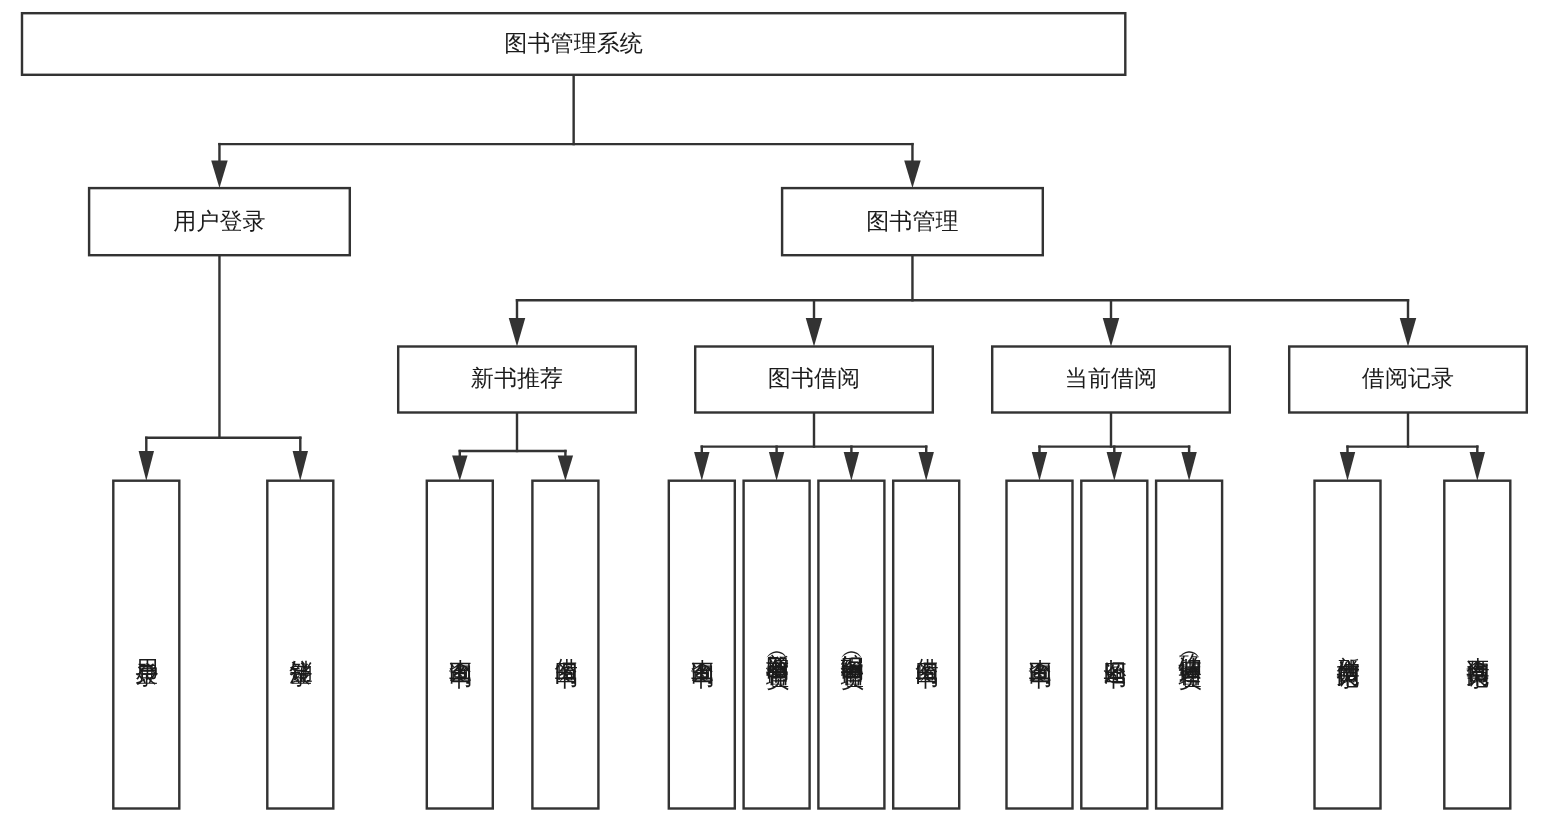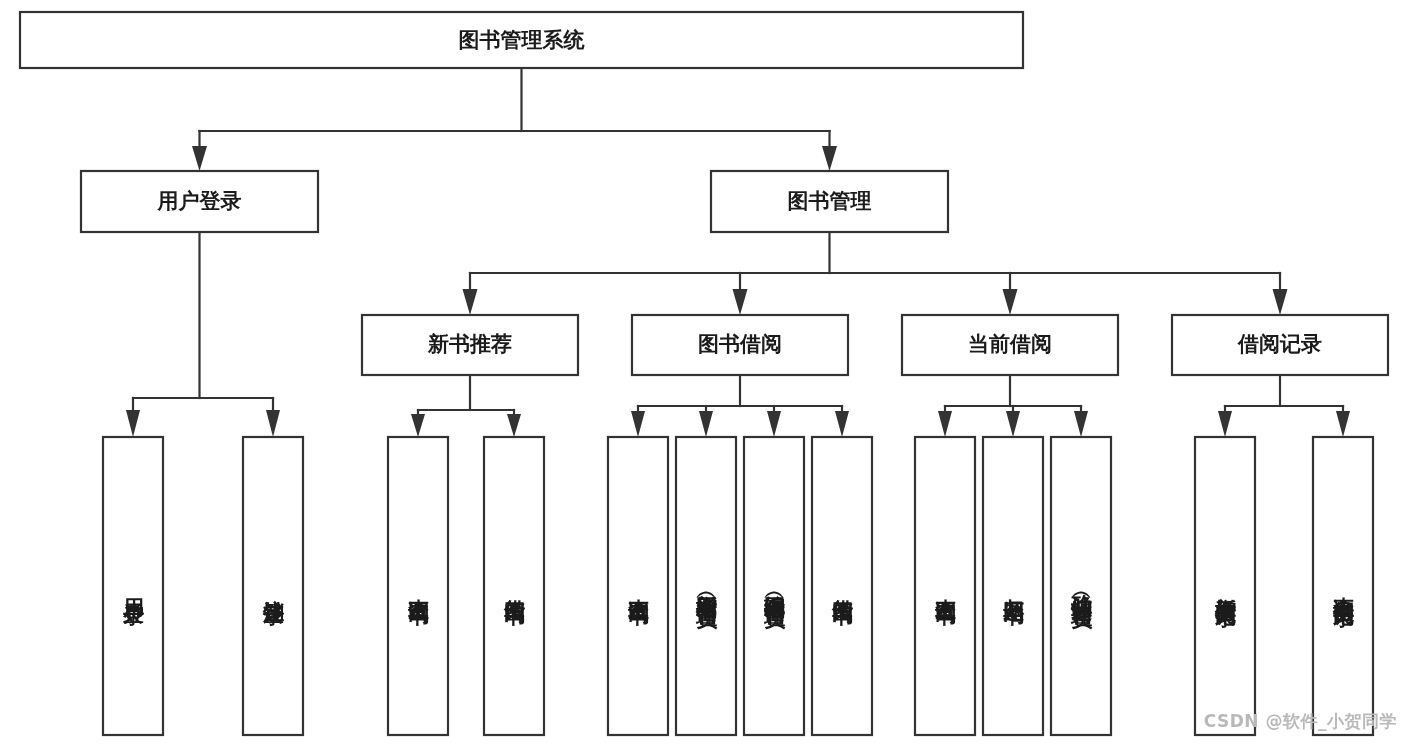--- a/index.html
+++ b/index.html
@@ -9,21 +9,20 @@
   }
   body {
     font-family: "DejaVu Sans", "Liberation Sans", sans-serif;
   }
   #diagram-root {
     position: relative;
     width: 1405px;
     height: 739px;
     background: #ffffff;
     overflow: hidden;
-    font-weight: bold;
   }
   svg#diagram-svg {
     position: absolute;
     left: 0;
     top: 0;
     width: 1405px;
     height: 747px;
   }
   .node-box {
     fill: #ffffff;
@@ -198,14 +197,13 @@
   <div class="leaf-label" style="left:608px;  top:437px; width:60px; height:298px;">查询图书</div>
   <div class="leaf-label" style="left:676px;  top:437px; width:60px; height:298px;">新增图书（管理员）</div>
   <div class="leaf-label" style="left:744px;  top:437px; width:60px; height:298px;">编辑图书（管理员）</div>
   <div class="leaf-label" style="left:812px;  top:437px; width:60px; height:298px;">借阅图书</div>
   <div class="leaf-label" style="left:915px;  top:437px; width:60px; height:298px;">查询图书</div>
   <div class="leaf-label" style="left:983px;  top:437px; width:60px; height:298px;">归还图书</div>
   <div class="leaf-label" style="left:1051px; top:437px; width:60px; height:298px;">确认归还（管理员）</div>
   <div class="leaf-label" style="left:1195px; top:437px; width:60px; height:298px;">新增借阅记录</div>
   <div class="leaf-label" style="left:1313px; top:437px; width:60px; height:298px;">查询借阅记录</div>
 
-  <div class="watermark">CSDN @软件_小贺同学</div>
 </div>
 
 </body></html>

